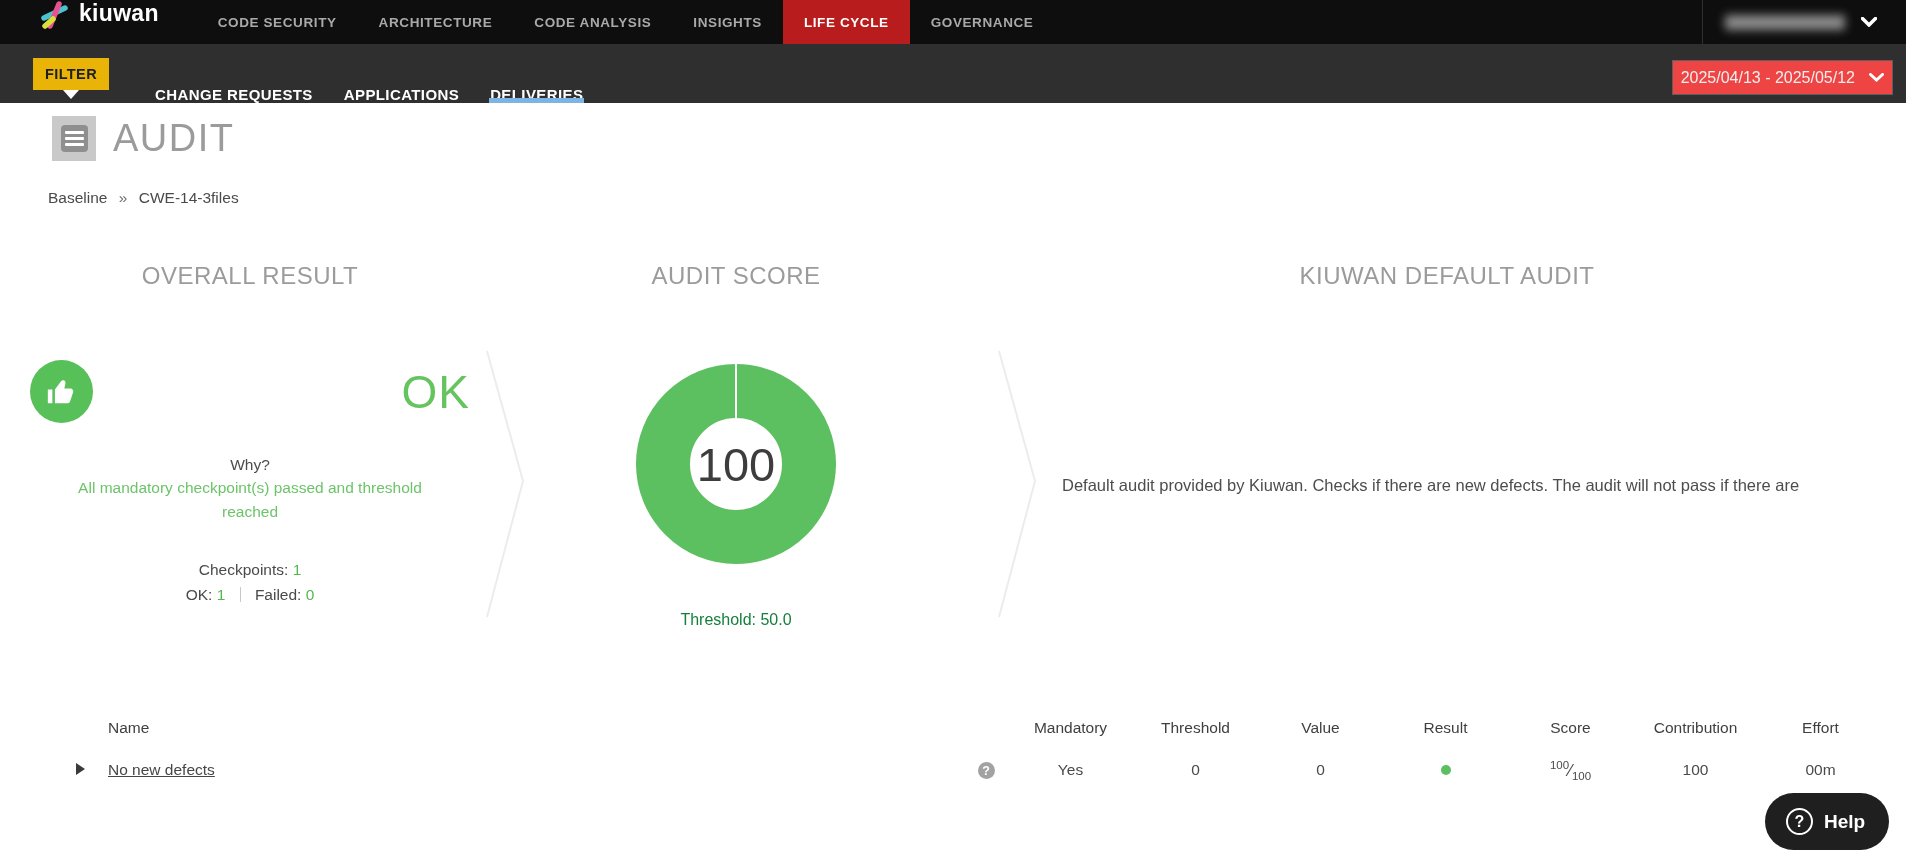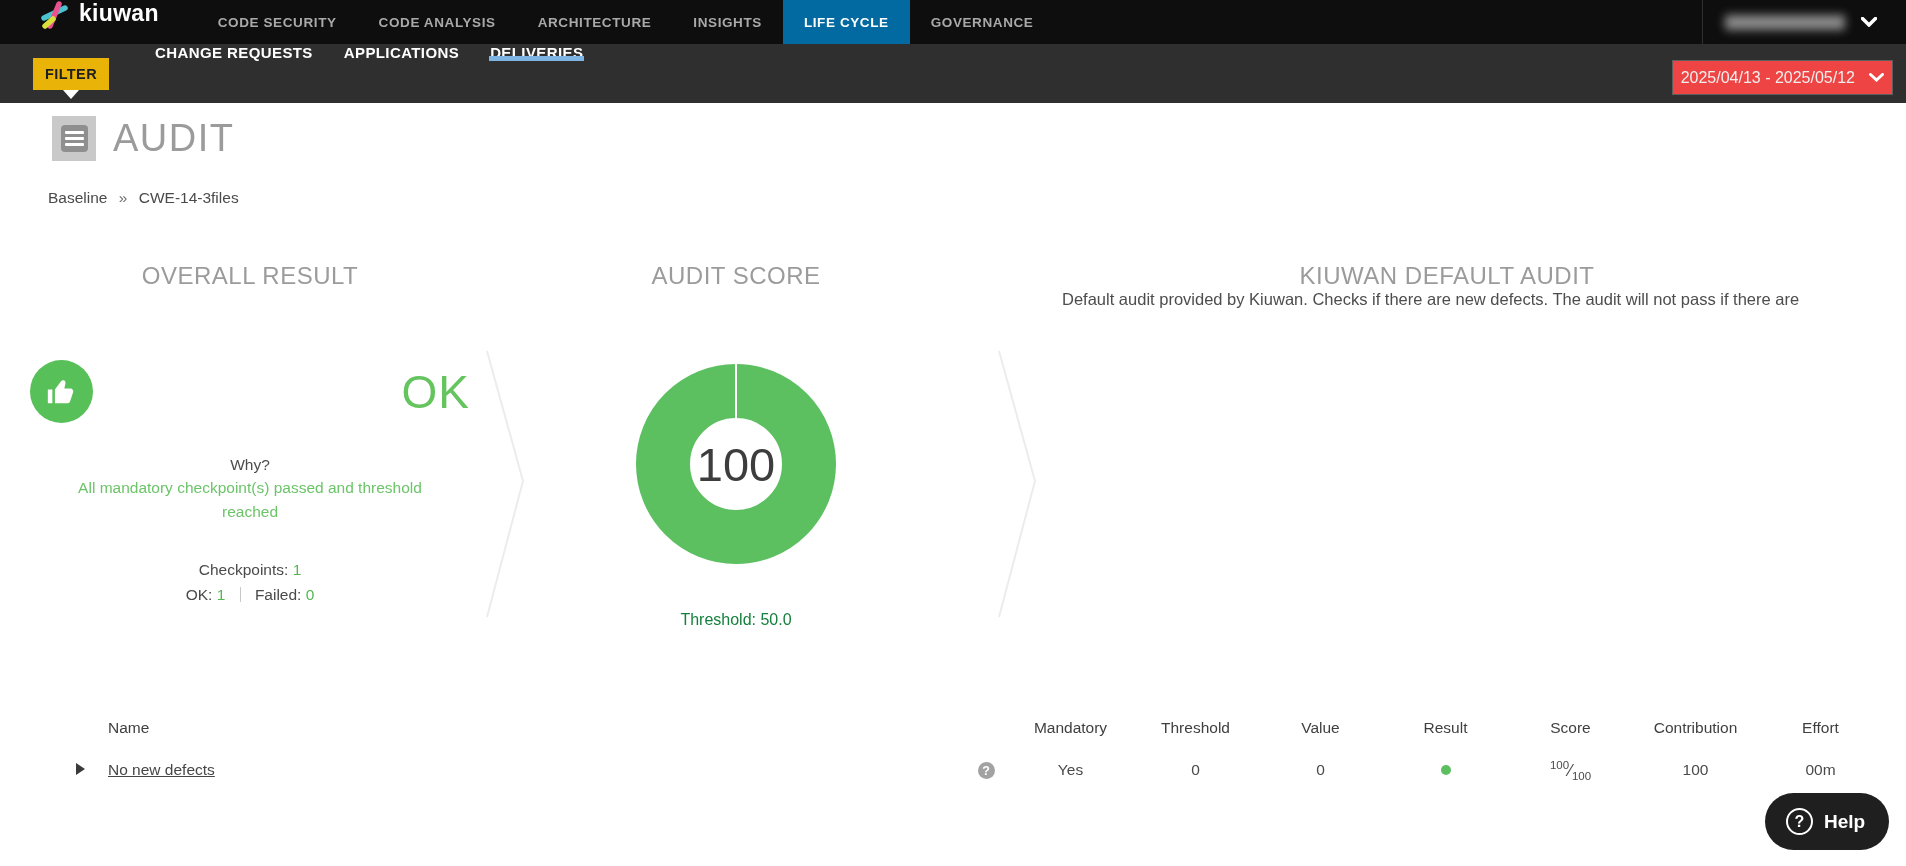--- a/index.html
+++ b/index.html
@@ -9,34 +9,34 @@
     background:#fff; position:relative; overflow:hidden;
   }
 
   
   .topbar { position:absolute; left:0; top:0; width:1906px; height:44px;
             background:#0e0e0e; display:flex; align-items:stretch; }
   .brand { display:flex; align-items:flex-start; gap:9px; padding:0 38px 0 40px; cursor:pointer; }
   .brand-name { color:#fff; font-weight:bold; font-size:23px; letter-spacing:.3px; }
   .topnav-item { display:flex; align-items:center; padding:0 21px; color:#a9a9a9;
                  font-size:13.5px; font-weight:bold; letter-spacing:.6px; cursor:pointer; }
-  .topnav-item.active { background:#0369a1; color:#fff; }
+  .topnav-item.active { background:#b91c1c; color:#fff; }
   .user-area { margin-left:auto; display:flex; align-items:center; gap:16px;
                padding:0 18px 0 22px; border-left:1px solid #303030; min-width:204px; cursor:pointer; }
   .user-name-redacted { width:120px; height:15px; background:#8b8b8b; border-radius:2px; filter:blur(5px); }
   .chev-svg { display:block; }
 
   
   .subbar { position:absolute; left:0; top:44px; width:1906px; height:59px;
             background:#2f2f2f; display:flex; align-items:center; padding:0 33px; }
   .filter-btn { position:relative; background:#eab308; color:#1f1f1f; font-weight:bold;
                 font-size:14.5px; letter-spacing:.4px; padding:8px 12px; cursor:pointer; }
   .filter-btn::after { content:""; position:absolute; top:100%; left:50%; margin-left:-8px;
                 border:8px solid transparent; border-top:9px solid #fff; border-bottom:0; }
-  .subtabs { display:flex; align-items:flex-start; height:100%; margin-left:31px; }
+  .subtabs { display:flex; align-items:flex-end; height:100%; margin-left:31px; }
   .subtab { position:relative; display:flex; align-items:center; padding:0 15px; margin-right:1px;
             color:#fff; font-weight:bold; font-size:15px; letter-spacing:.4px; cursor:pointer; }
   .subtab.active::after { content:""; position:absolute; left:14px; right:14px; bottom:0;
             height:5px; background:#7db4e3; }
   .daterange { position:absolute; right:13px; top:16px; height:35px; background:#ef4444;
             border:1px solid #5e5e5e; color:#efefef; font-size:16px; display:flex;
             align-items:center; gap:14px; padding:0 8px; cursor:pointer; }
 
   
   .page-title { position:absolute; left:52px; top:116px; display:flex; align-items:center; gap:17px; }
@@ -67,21 +67,21 @@
   .okfail-line { margin-top:7px; font-size:15.5px; color:#4a4a4a; }
   .green-num { color:#53b84f; }
   .vdiv { display:inline-block; width:1px; height:15px; background:#c9c9c9;
           margin:0 10px; vertical-align:-2px; }
 
   .donut-wrap { position:relative; width:200px; height:200px; margin:74px auto 0; }
   .donut-value { position:absolute; inset:0; display:flex; align-items:center;
                  justify-content:center; font-size:47px; color:#3d3d3d; }
   .threshold-line { margin-top:47px; font-size:16px; color:#15803d; }
 
-  .default-desc { font-size:16.5px; color:#4d4d4d; white-space:nowrap;
+  .default-desc { margin-top:186px; font-size:16.5px; color:#4d4d4d; white-space:nowrap;
                   overflow:hidden; width:844px; }
 
   .sep-chevron { position:absolute; top:350px; }
 
   
   .audit-table { position:absolute; left:52px; top:712px; width:1851px; }
   .t-row { display:grid; grid-template-columns:56px 856px 44px repeat(7,125px); align-items:center; }
   .t-head { height:32px; font-size:15.5px; color:#3f3f3f; }
   .t-head > div { text-align:center; }
   .t-head .c-name { text-align:left; }
@@ -120,22 +120,22 @@
         <g stroke-linecap="round" stroke-width="5.5" fill="none">
           <line x1="4" y1="18" x2="25" y2="8" stroke="#4ac3cf"></line>
           <line x1="19" y1="4" x2="10" y2="26" stroke="#e8538f"></line>
           <line x1="5" y1="26" x2="13" y2="19" stroke="#d9e03c"></line>
         </g>
       </svg>
     </span>
     <span class="brand-name">kiuwan</span>
   </div>
   <div class="topnav-item">CODE SECURITY</div>
+  <div class="topnav-item">ARCHITECTURE</div>
   <div class="topnav-item">CODE ANALYSIS</div>
-  <div class="topnav-item">ARCHITECTURE</div>
   <div class="topnav-item">INSIGHTS</div>
   <div class="topnav-item active">LIFE CYCLE</div>
   <div class="topnav-item">GOVERNANCE</div>
   <div class="user-area">
     <span class="user-name-redacted"></span>
     <span>
       <svg class="chev-svg" width="16" height="10" viewBox="0 0 16 10">
         <path d="M1.5 1.5 L8 8 L14.5 1.5" stroke="#fff" stroke-width="3.5" fill="none" stroke-linecap="round"></path>
       </svg>
     </span>

